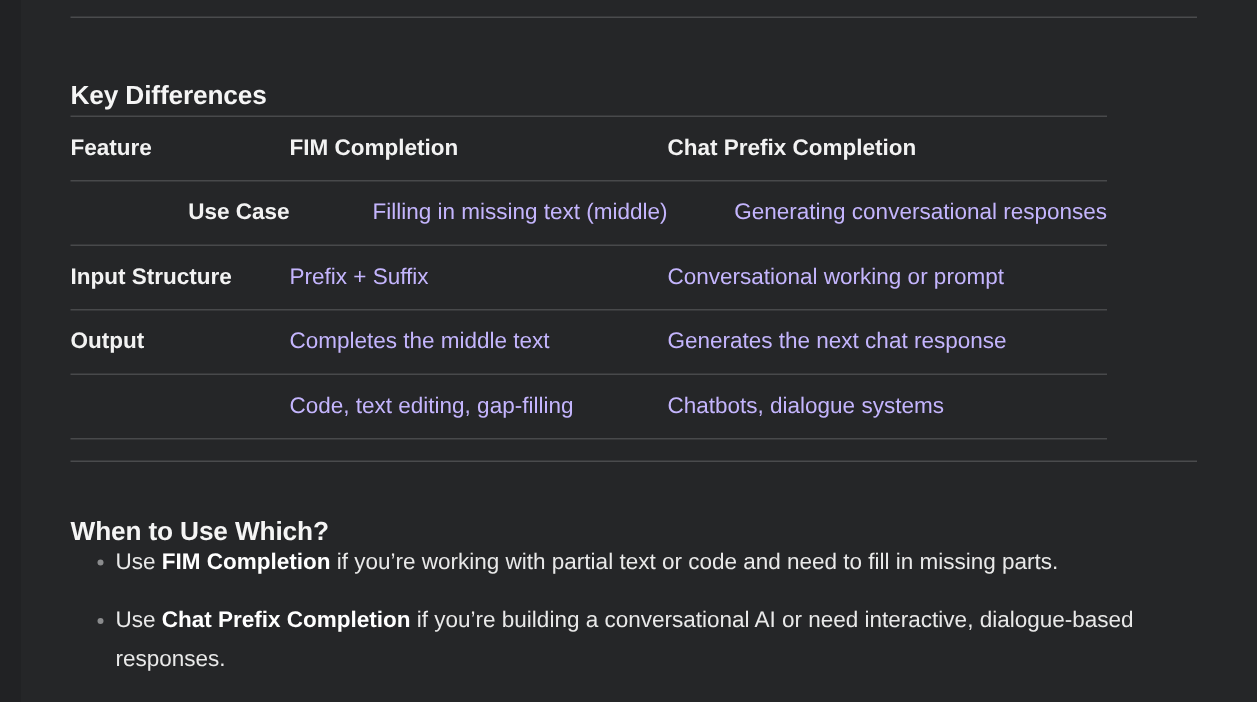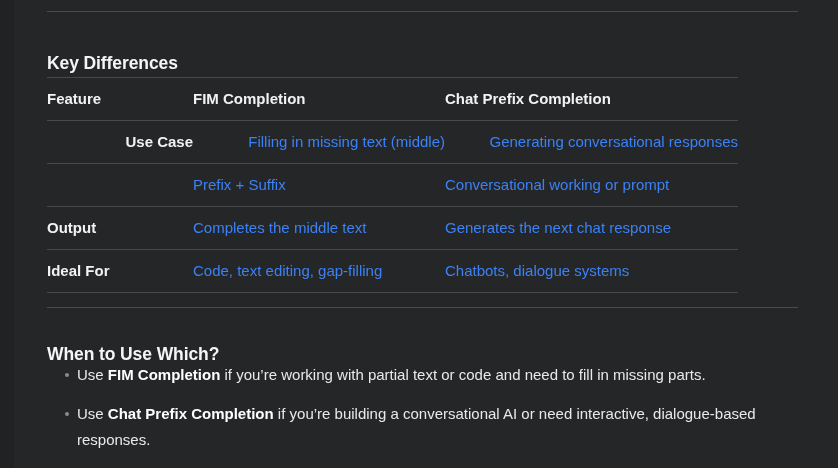--- a/index.html
+++ b/index.html
@@ -68,21 +68,21 @@
   .table-row {
     position: absolute;
     left: 0;
     width: 838px;
     height: 43px;
     padding-left: 13px;
   }
   .cell {
     position: absolute;
     top: 0;
-    color: #3b82f6;
+    color: #c4b5fd;
     font-size: 15px;
     line-height: 43px;
     white-space: nowrap;
   }
   .cell.col0 { left: 47px;  width: 146px; font-weight: bold; color: #f2f2f2; }
   .cell.col1 { left: 193px; width: 252px; }
   .cell.col2 { left: 445px; width: 293px; }
   .table-row.header .cell { font-weight: bold; color: #f2f2f2; }
 
   
@@ -140,36 +140,36 @@
 
     <div class="table-row" style="top:120px;text-align:right;">
       <div class="cell col0">Use Case</div>
       <div class="cell col1">Filling in missing text (middle)</div>
       <div class="cell col2">Generating conversational responses</div>
     </div>
 
     <div class="rule-table" style="top:163px;"></div>
 
     <div class="table-row" style="top:163px;">
+      <div class="cell col0">Input Structure</div>
       <div class="cell col1">Prefix + Suffix</div>
       <div class="cell col2">Conversational working or prompt</div>
     </div>
 
     <div class="rule-table" style="top:206px;"></div>
 
     <div class="table-row" style="top:206px;">
       <div class="cell col0">Output</div>
       <div class="cell col1">Completes the middle text</div>
       <div class="cell col2">Generates the next chat response</div>
     </div>
 
     <div class="rule-table" style="top:249px;"></div>
 
     <div class="table-row" style="top:249px;">
-      <div class="cell col0">Ideal For</div>
       <div class="cell col1">Code, text editing, gap-filling</div>
       <div class="cell col2">Chatbots, dialogue systems</div>
     </div>
 
     <div class="rule-table" style="top:292px;"></div>
   </div>
 
   <div class="rule-wide" style="top:307px;"></div>
 
   <h2 class="section-heading" id="heading-when-to-use">When to Use Which?</h2>

